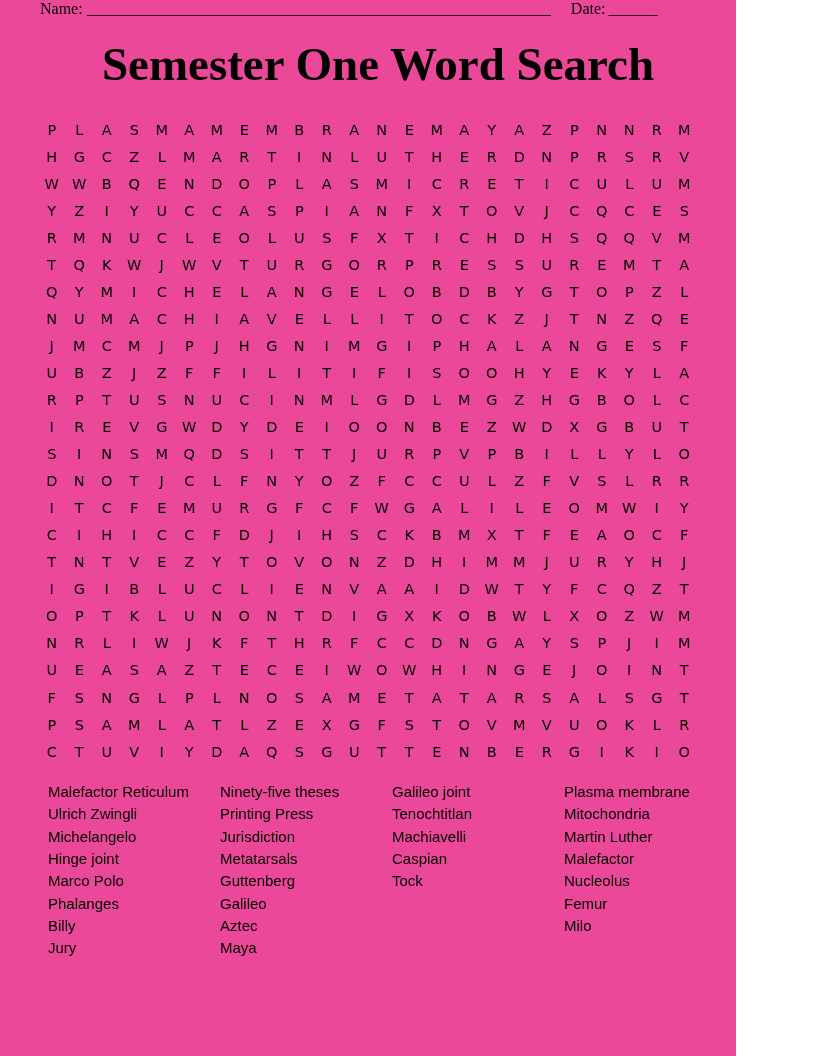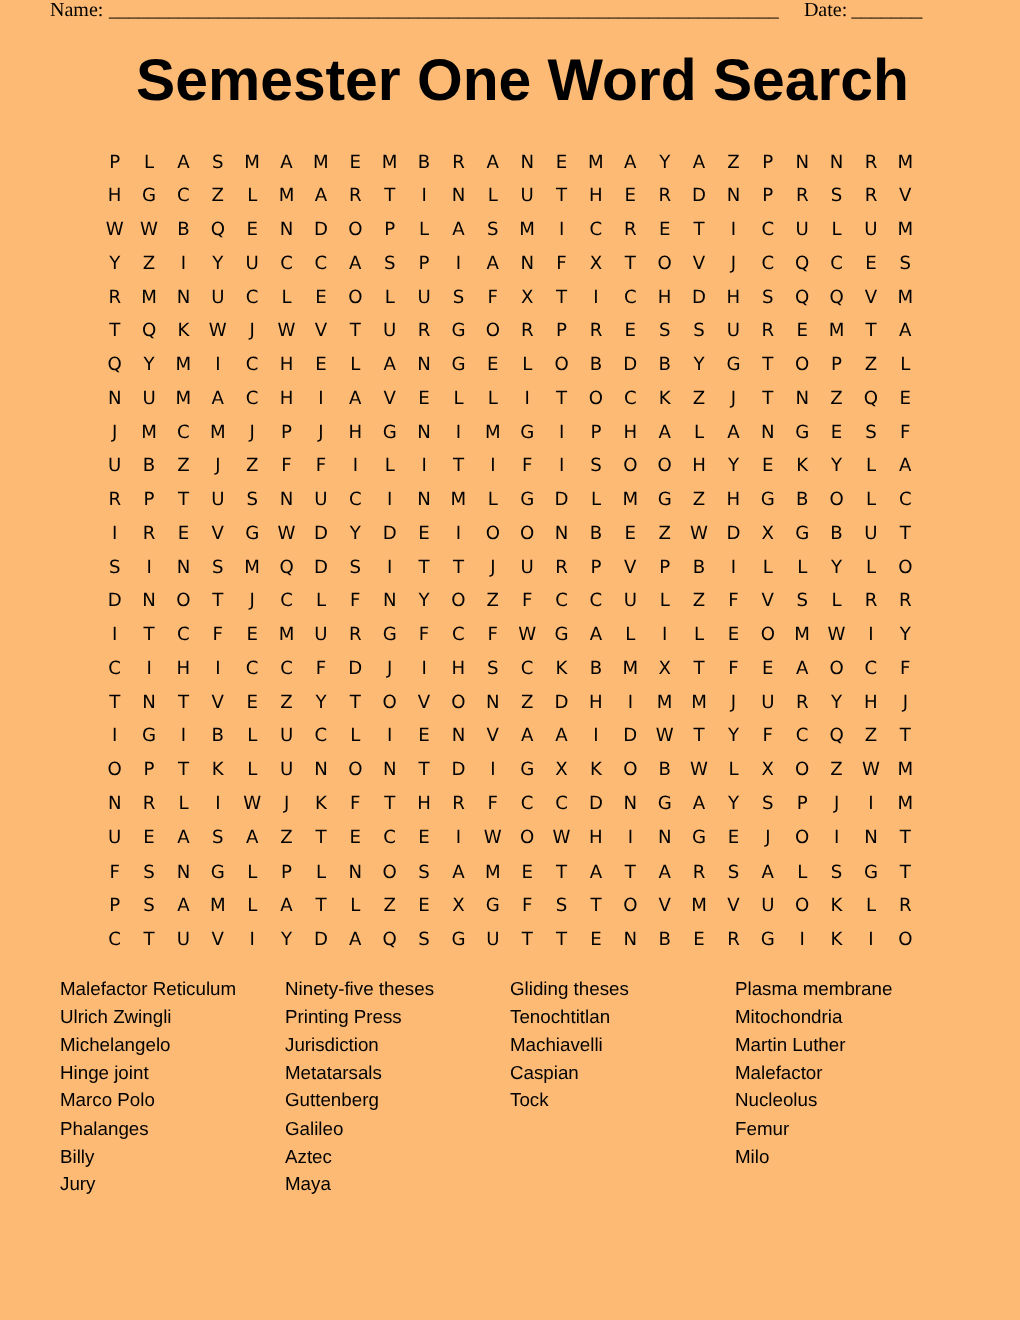--- a/index.html
+++ b/index.html
@@ -3,36 +3,36 @@
 <meta charset="utf-8">
 <style>
   * { margin: 0; padding: 0; box-sizing: border-box; }
   html, body { background: #ffffff; }
   body {
     width: 816px; height: 1056px;
     font-family: "Liberation Sans", sans-serif;
     color: #000000;
     overflow: hidden;
   }
-  .page { width: 816px; height: 1056px; position: relative; background: #fdba74; }
+  .page { width: 736px; height: 1056px; position: relative; background: #ec4899; }
 
   
   .header {
     display: flex; align-items: baseline; white-space: nowrap;
     font-family: "Liberation Serif", serif;
     font-size: 16px; line-height: 18px;
     margin: 0 78px 0 40px; padding-top: 0;
   }
   .name-blank { flex: 1 1 auto; overflow: hidden; margin-left: 4px; }
   .date-label { margin-left: 20px; }
   .date-blank { margin-left: 3px; overflow: hidden; }
 
   
   .title {
-    font-family: Liberation Sans, sans-serif;
+    font-family: Liberation Serif, serif;
     font-weight: 700;
     font-size: 47px; line-height: 52px;
     text-align: center;
     margin-top: 20px;
     padding-left: 20px;
   }
 
   
   .grid {
     display: grid;
@@ -666,21 +666,21 @@
         <div class="word">Ninety-five theses</div>
         <div class="word">Printing Press</div>
         <div class="word">Jurisdiction</div>
         <div class="word">Metatarsals</div>
         <div class="word">Guttenberg</div>
         <div class="word">Galileo</div>
         <div class="word">Aztec</div>
         <div class="word">Maya</div>
       </div>
       <div class="word-col">
-        <div class="word">Gliding theses</div>
+        <div class="word">Galileo joint</div>
         <div class="word">Tenochtitlan</div>
         <div class="word">Machiavelli</div>
         <div class="word">Caspian</div>
         <div class="word">Tock</div>
       </div>
       <div class="word-col">
         <div class="word">Plasma membrane</div>
         <div class="word">Mitochondria</div>
         <div class="word">Martin Luther</div>
         <div class="word">Malefactor</div>

